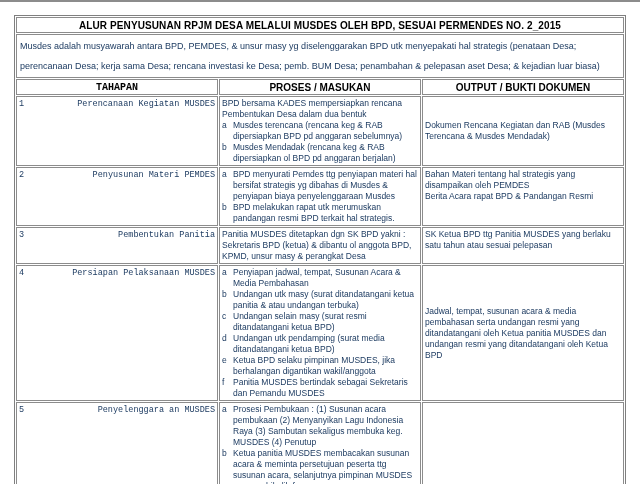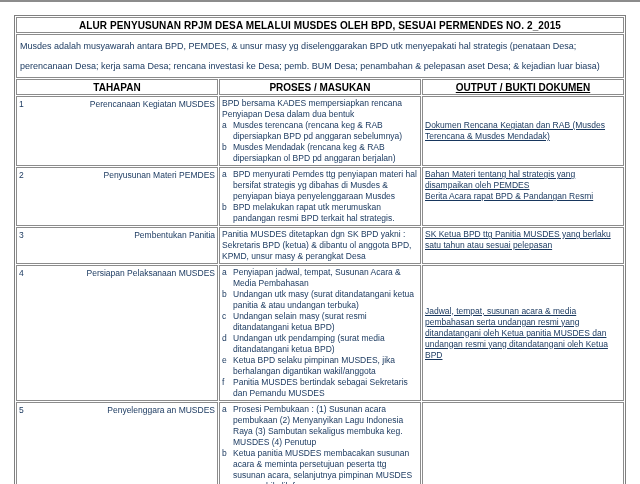--- a/index.html
+++ b/index.html
@@ -8,23 +8,23 @@
   .top-strip { position:absolute; left:0; top:0; width:640px; height:2px; background:#8c8c8c; }
   table.doc { position:absolute; left:14px; top:15px; width:612px;
     border-collapse:separate; border-spacing:1px; border:1px solid #7f7f7f;
     table-layout:fixed; background:#ffffff; }
   td, th { border:1px solid #8c8c8c; background:#ffffff; vertical-align:top; padding:1px 2px; }
   .title-cell { height:16px; text-align:center; font-weight:bold; color:#000000;
     font-size:10px; vertical-align:middle; letter-spacing:0.1px; }
   .intro-cell { color:#17365d; font-size:9px; line-height:20px; padding:1px 3px; height:28px; }
   th.hdr { text-align:center; font-weight:bold; color:#000000; font-size:10px;
     vertical-align:middle; height:16px; }
-  .c1 { width:79px; }
+  .c1 { width:79px;font-family:Liberation Mono, monospace; }
   .c2 { width:347px; }
-  .c3 { width:174px;text-decoration:underline; }
+  .c3 { width:174px; }
   tbody#rows td { color:#17365d; font-size:8.5px; line-height:11px; }
   #rows tr:nth-child(1){ height:30px; }
   #rows tr:nth-child(2){ height:38px; }
   #rows tr:nth-child(3){ height:27px; }
   #rows tr:nth-child(4){ height:73px; }
   #rows tr:nth-child(5){ height:190px; }
   #rows tr:nth-child(6){ height:32px; }
   #rows tr:nth-child(1) td.c3, #rows tr:nth-child(4) td.c3,
   #rows tr:nth-child(5) td.c3, #rows tr:nth-child(6) td.c3 { vertical-align:middle; }
   #rows tr:nth-child(5) td.c3 { text-align:center; }
@@ -57,21 +57,21 @@
     <tbody id="rows">
       <tr>
         <td class="c1">
           <div class="stage">
             <span class="num">1</span>
             <span class="lab">Perencanaan Kegiatan MUSDES</span>
           </div>
         </td>
         <td class="c2">
           <div class="item">
-            <span class="txt">BPD bersama KADES mempersiapkan rencana Penyiapan Desa dalam dua bentuk</span>
+            <span class="txt">BPD bersama KADES mempersiapkan rencana Pembentukan Desa dalam dua bentuk</span>
           </div>
           <div class="item">
             <span class="pre">a</span>
             <span class="txt">Musdes terencana (rencana keg &amp; RAB dipersiapkan BPD pd anggaran sebelumnya)</span>
           </div>
           <div class="item">
             <span class="pre">b</span>
             <span class="txt">Musdes Mendadak (rencana keg &amp; RAB dipersiapkan ol BPD pd anggaran berjalan)</span>
           </div>
         </td>

